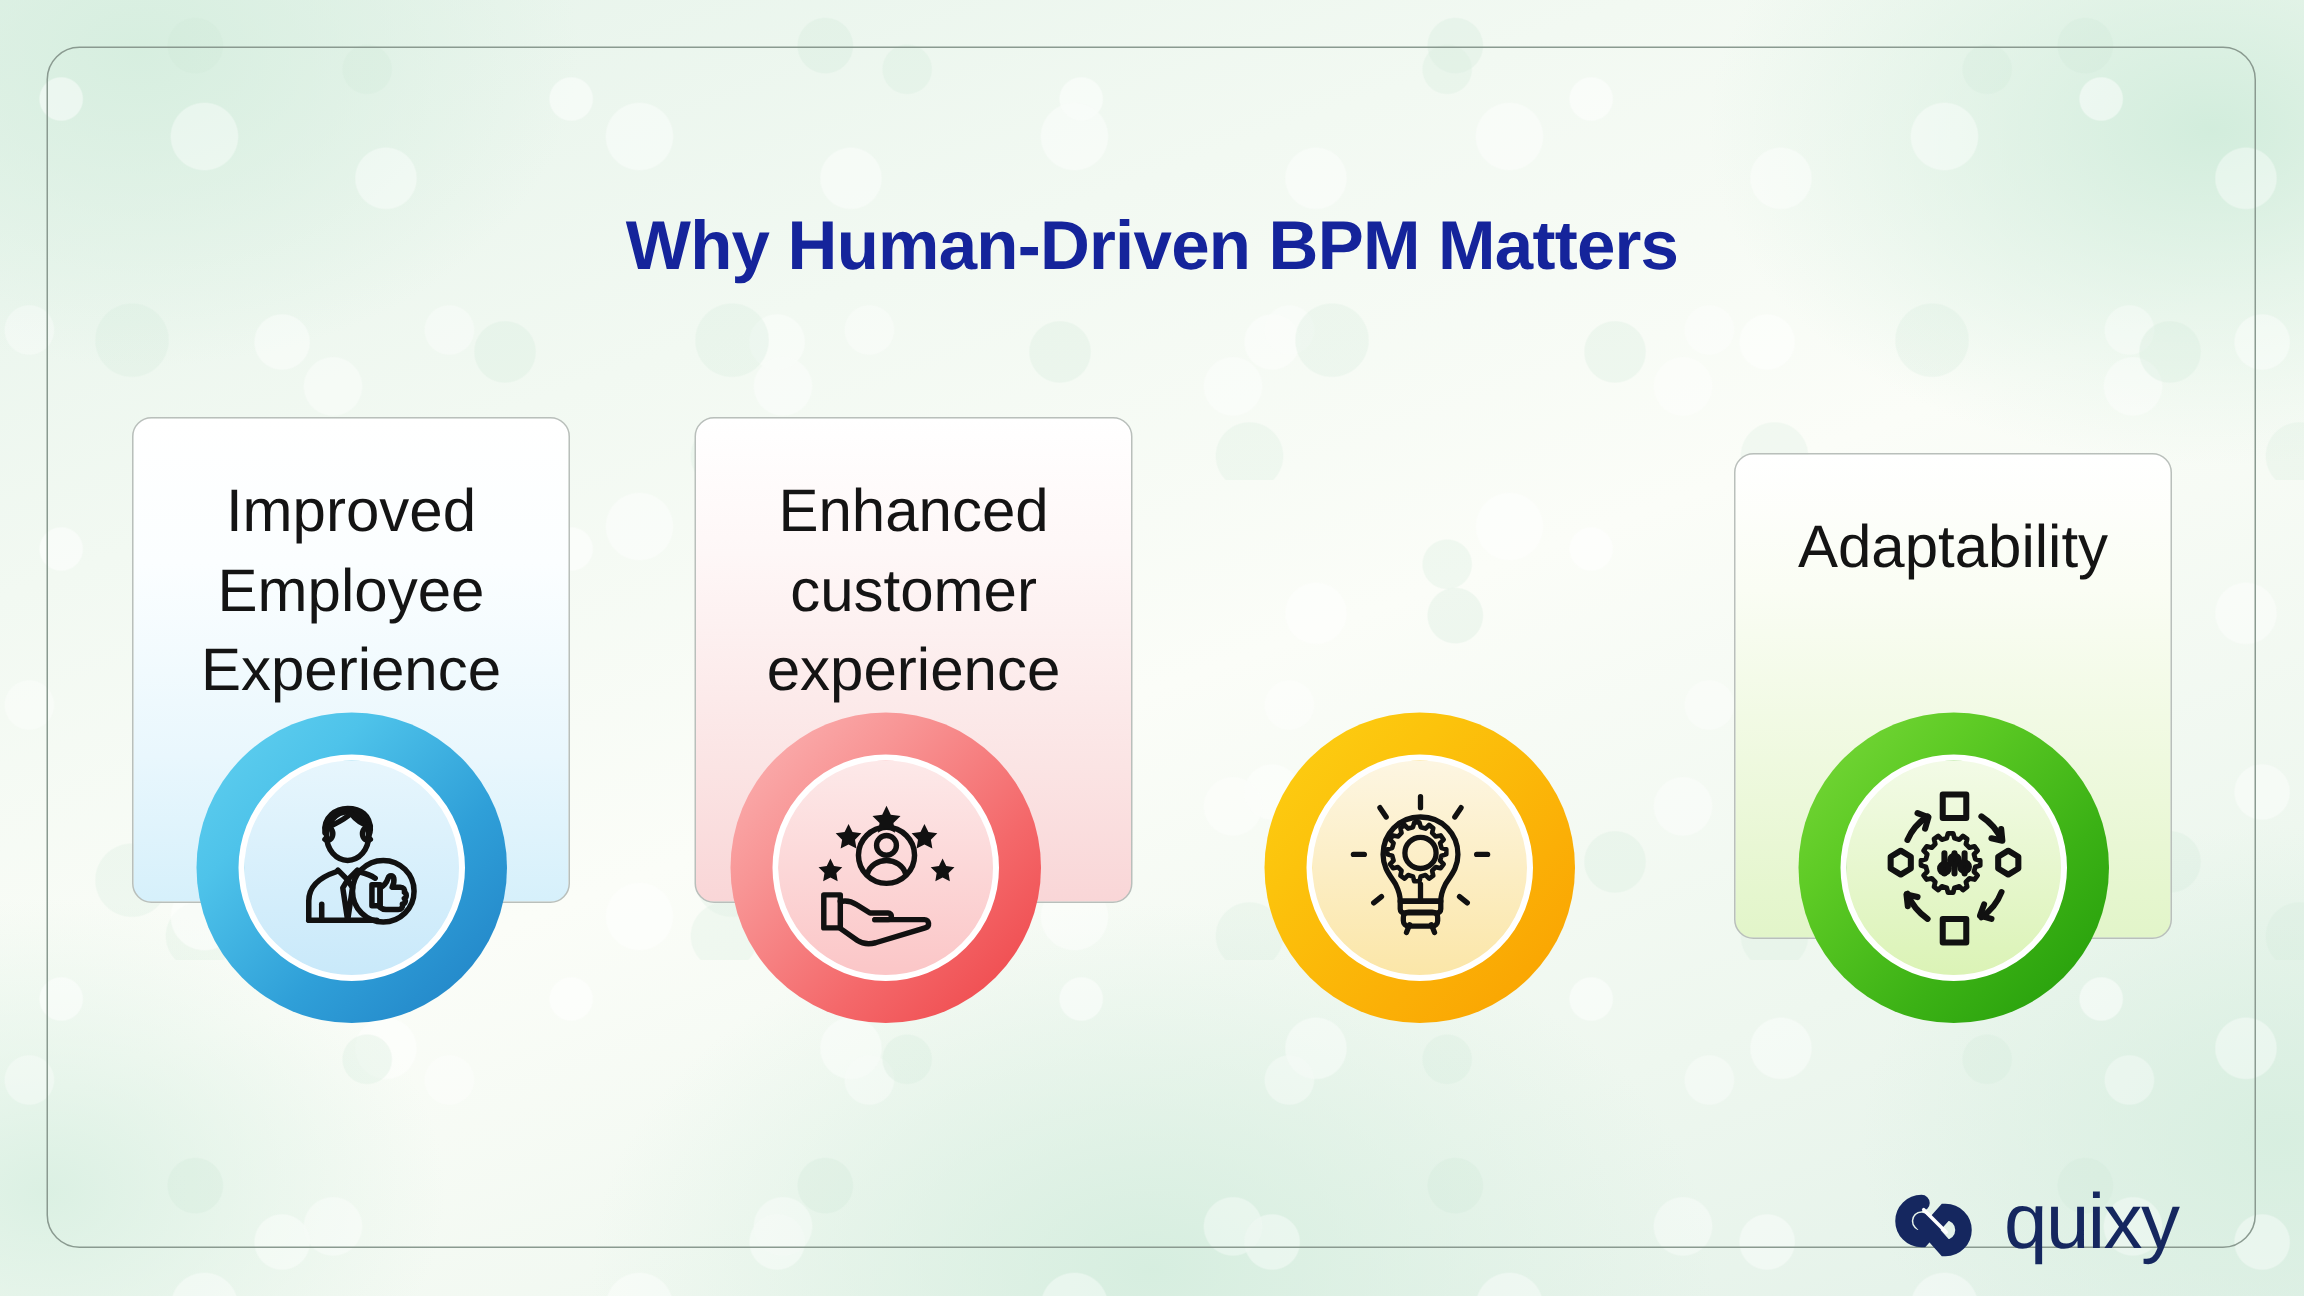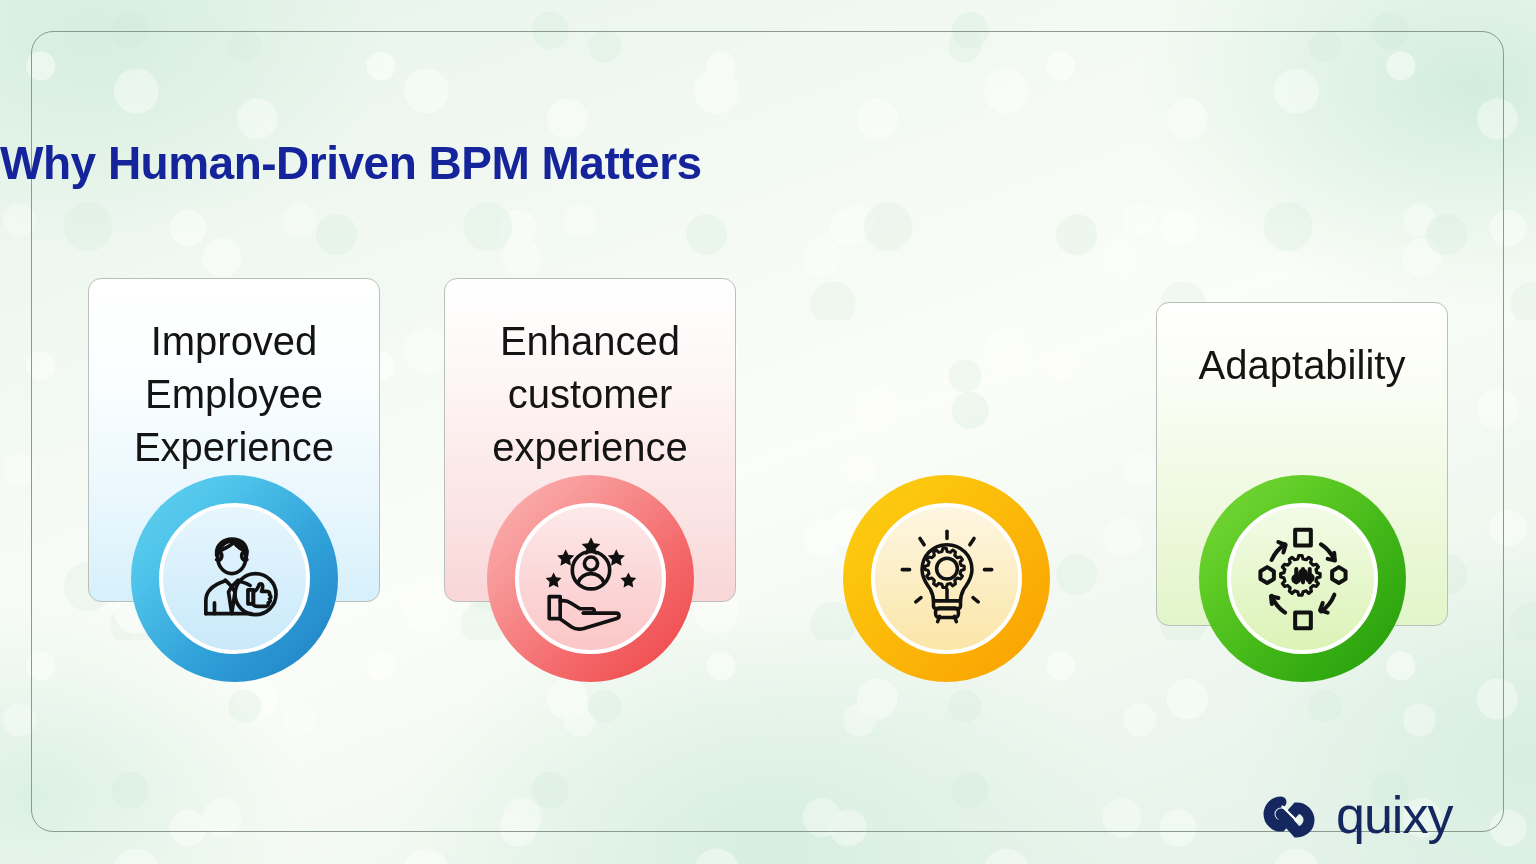--- a/index.html
+++ b/index.html
@@ -52,21 +52,21 @@
     border-radius: 22px;
     box-sizing: border-box;
     pointer-events: none;
   }
 
   #title {
     position: absolute;
     left: 0;
     top: 136px;
     width: 1536px;
-    text-align: left;
+    text-align: center;
     font-size: 46px;
     font-weight: 700;
     letter-spacing: -0.5px;
     color: #15249b;
   }
 
   .card {
     position: absolute;
     top: 278px;
     width: 292px;
@@ -83,21 +83,21 @@
     top: 36px;
     text-align: center;
     font-size: 40px;
     line-height: 1.32;
     color: #141414;
     font-weight: 400;
   }
 
   
   .card.blue   { left: 88px;   background: linear-gradient(180deg, #ffffff 0%, #fbfeff 30%, #e9f7fd 70%, #d6f0fb 100%); }
-  .card.pink   { left: 444px;  background: linear-gradient(180deg, #ffffff 0%, #fef7f7 28%, #fbe4e4 72%, #f9d6d7 100%); }
+  .card.pink   { left: 463px;  background: linear-gradient(180deg, #ffffff 0%, #fef7f7 28%, #fbe4e4 72%, #f9d6d7 100%); }
   .card.yellow { left: 800px;  background: linear-gradient(180deg, #ffffff 0%, #fffbed 28%, #fdf1cd 72%, #fcebb8 100%); }
   .card.green  { left: 1156px; background: linear-gradient(180deg, #ffffff 0%, #fafdf4 28%, #ecf8da 72%, #e2f5c9 100%); margin-top: 24px; }
 
   
   .badge {
     position: absolute;
     top: 475px;
     width: 207px;
     height: 207px;
     border-radius: 50%;

